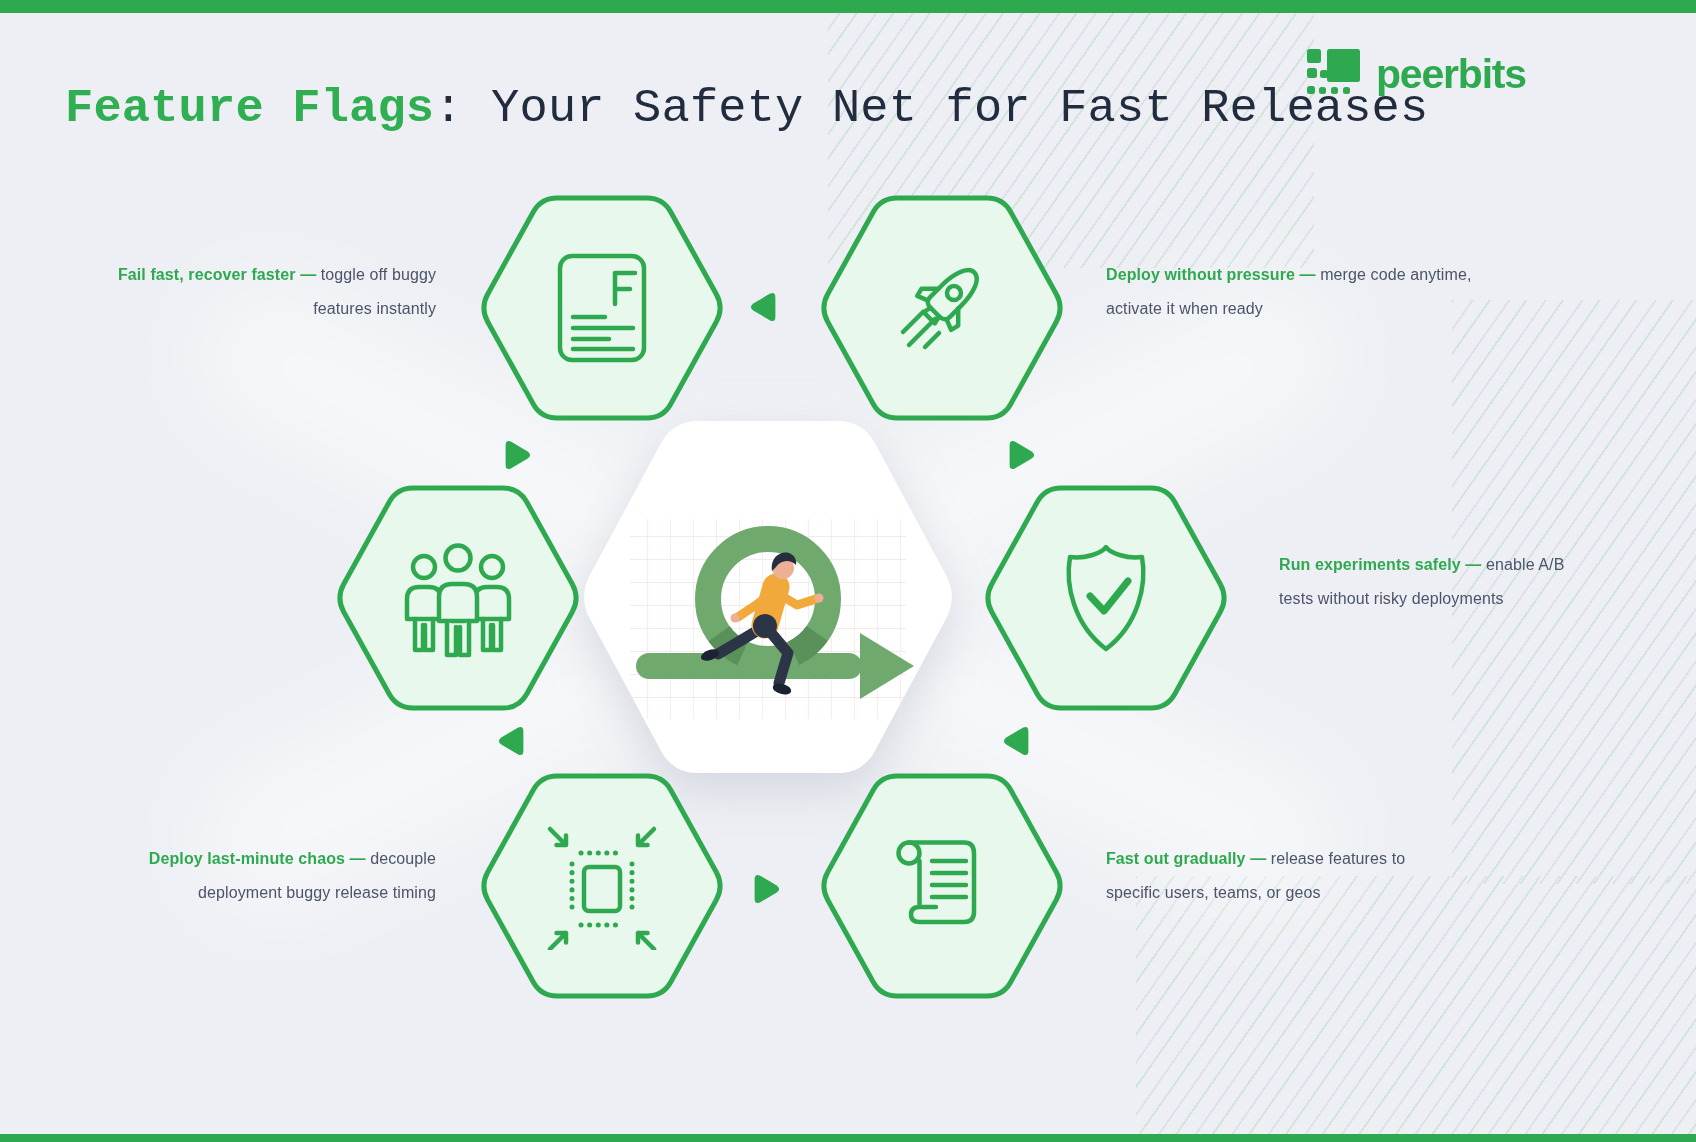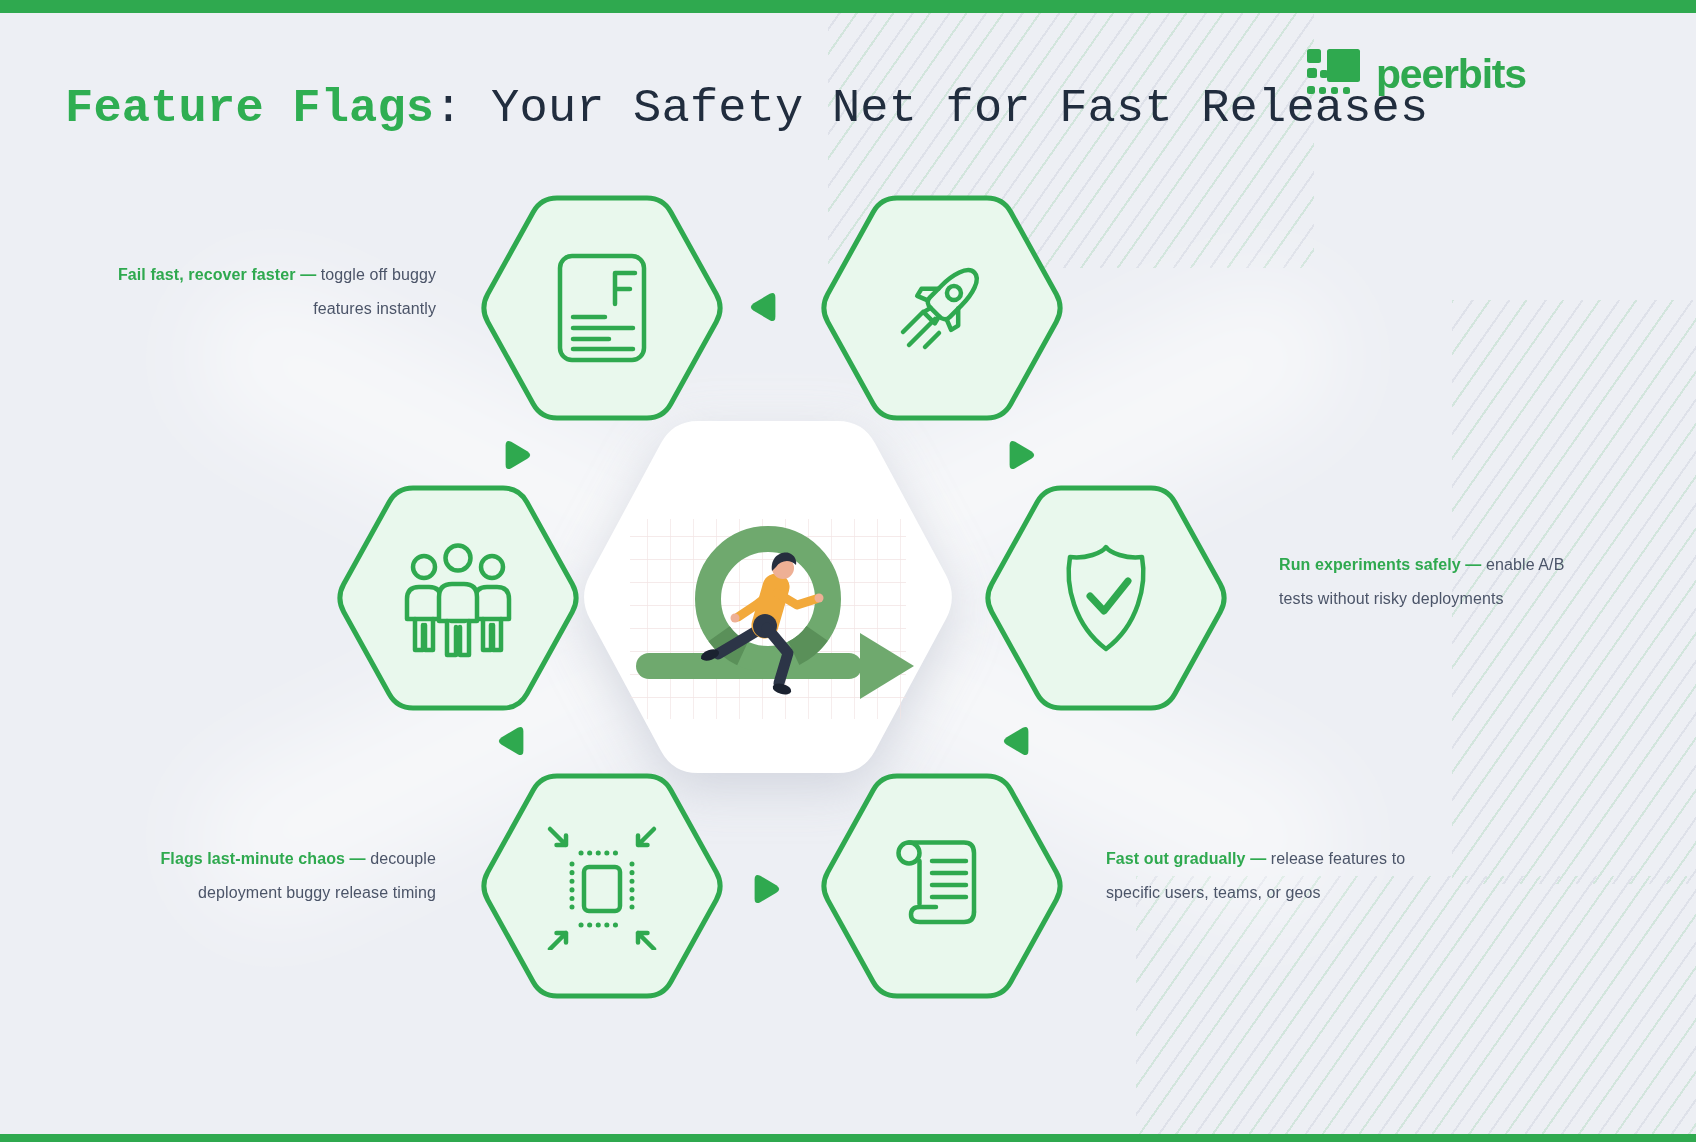--- a/index.html
+++ b/index.html
@@ -229,21 +229,22 @@
     <svg width="34" height="38" viewBox="0 0 36 40">
         <use href="#triright" fill="#2fa94f"></use>
       </svg></div>
   <div class="tri" style="left:748px;top:870px;">
     <svg width="34" height="38" viewBox="0 0 36 40">
         <use href="#triright" fill="#2fa94f"></use>
       </svg></div>
 
   <p class="desc right" style="right:1260px;top:258px;width:354px;"><span class="lead">Fail fast, recover faster —</span><span> toggle off buggy features instantly</span></p>
 
+  <p class="desc" style="left:1106px;top:258px;width:400px;"><span class="lead">Deploy without pressure —</span><span> merge code anytime, activate it when ready</span></p>
 
 
   <p class="desc" style="left:1238px;top:548px;width:312px;margin-left:41px;"><span class="lead">Run experiments safely —</span><span> enable A/B tests without risky deployments</span></p>
 
-  <p class="desc right" style="right:1260px;top:842px;width:344px;"><span class="lead">Flags last-minute chaos —</span><span> decouple deployment buggy release timing</span></p>
+  <p class="desc right" style="right:1260px;top:842px;width:344px;"><span class="lead">Deploy last-minute chaos —</span><span> decouple deployment buggy release timing</span></p>
 
   <p class="desc" style="left:1106px;top:842px;width:348px;"><span class="lead">Fast out gradually —</span><span> release features to specific users, teams, or geos</span></p>
 
 </div>
 
 </body></html>

